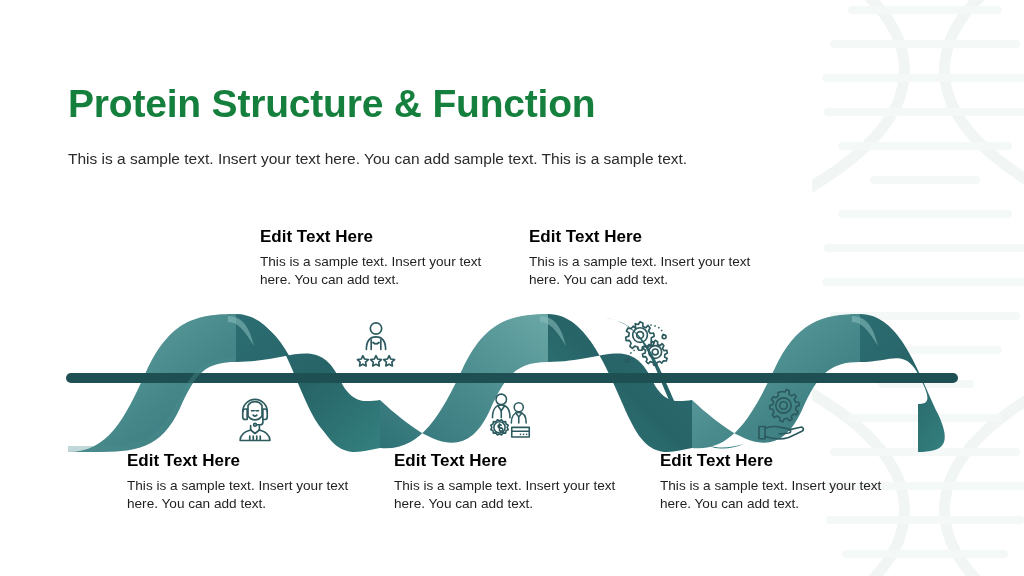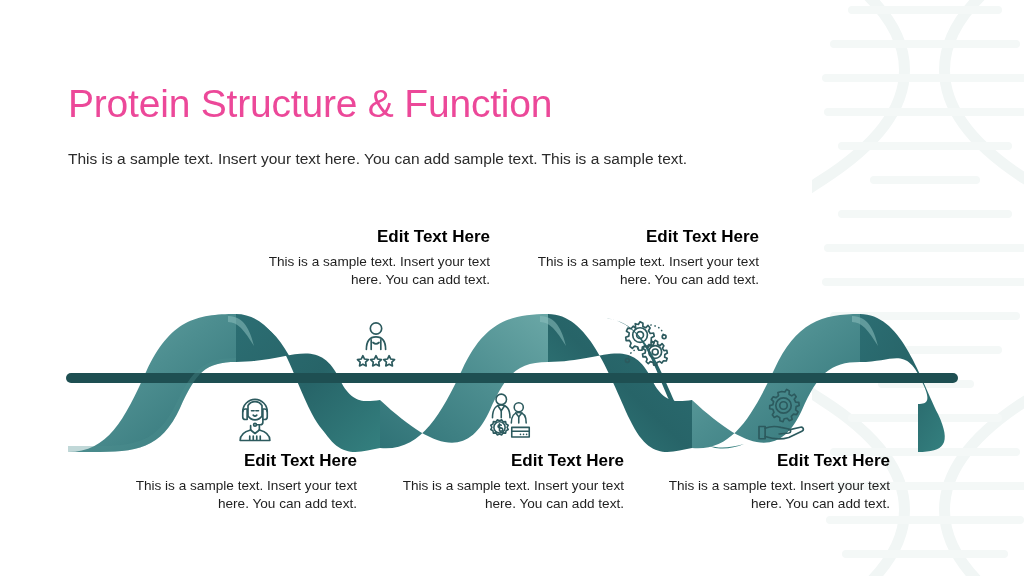--- a/index.html
+++ b/index.html
@@ -22,23 +22,23 @@
     top:0; right:-18px;
     width:230px; height:576px;
     pointer-events:none;
   }
 
   
   #title{
     position:absolute;
     left:68px; top:82px;
     font-size:39px;
-    font-weight:normal;
+    font-weight:bold;
     letter-spacing:-0.2px;
-    color:#ec4899;
+    color:#15803d;
     white-space:nowrap;
   }
   #subtitle{
     position:absolute;
     left:68px; top:150px;
     font-size:15.5px;
     color:#2b2b2b;
     white-space:nowrap;
   }
 
@@ -47,21 +47,21 @@
     position:absolute;
     left:0; top:0;
     width:1024px; height:576px;
     pointer-events:none;
   }
 
   
   .callout{
     position:absolute;
     width:230px;
-    text-align:right;
+    text-align:left;
   }
   .callout .c-title{
     font-size:17px;
     font-weight:bold;
     color:#000000;
     line-height:1.25;
     margin-bottom:6px;
     white-space:nowrap;
   }
   .callout .c-body{

